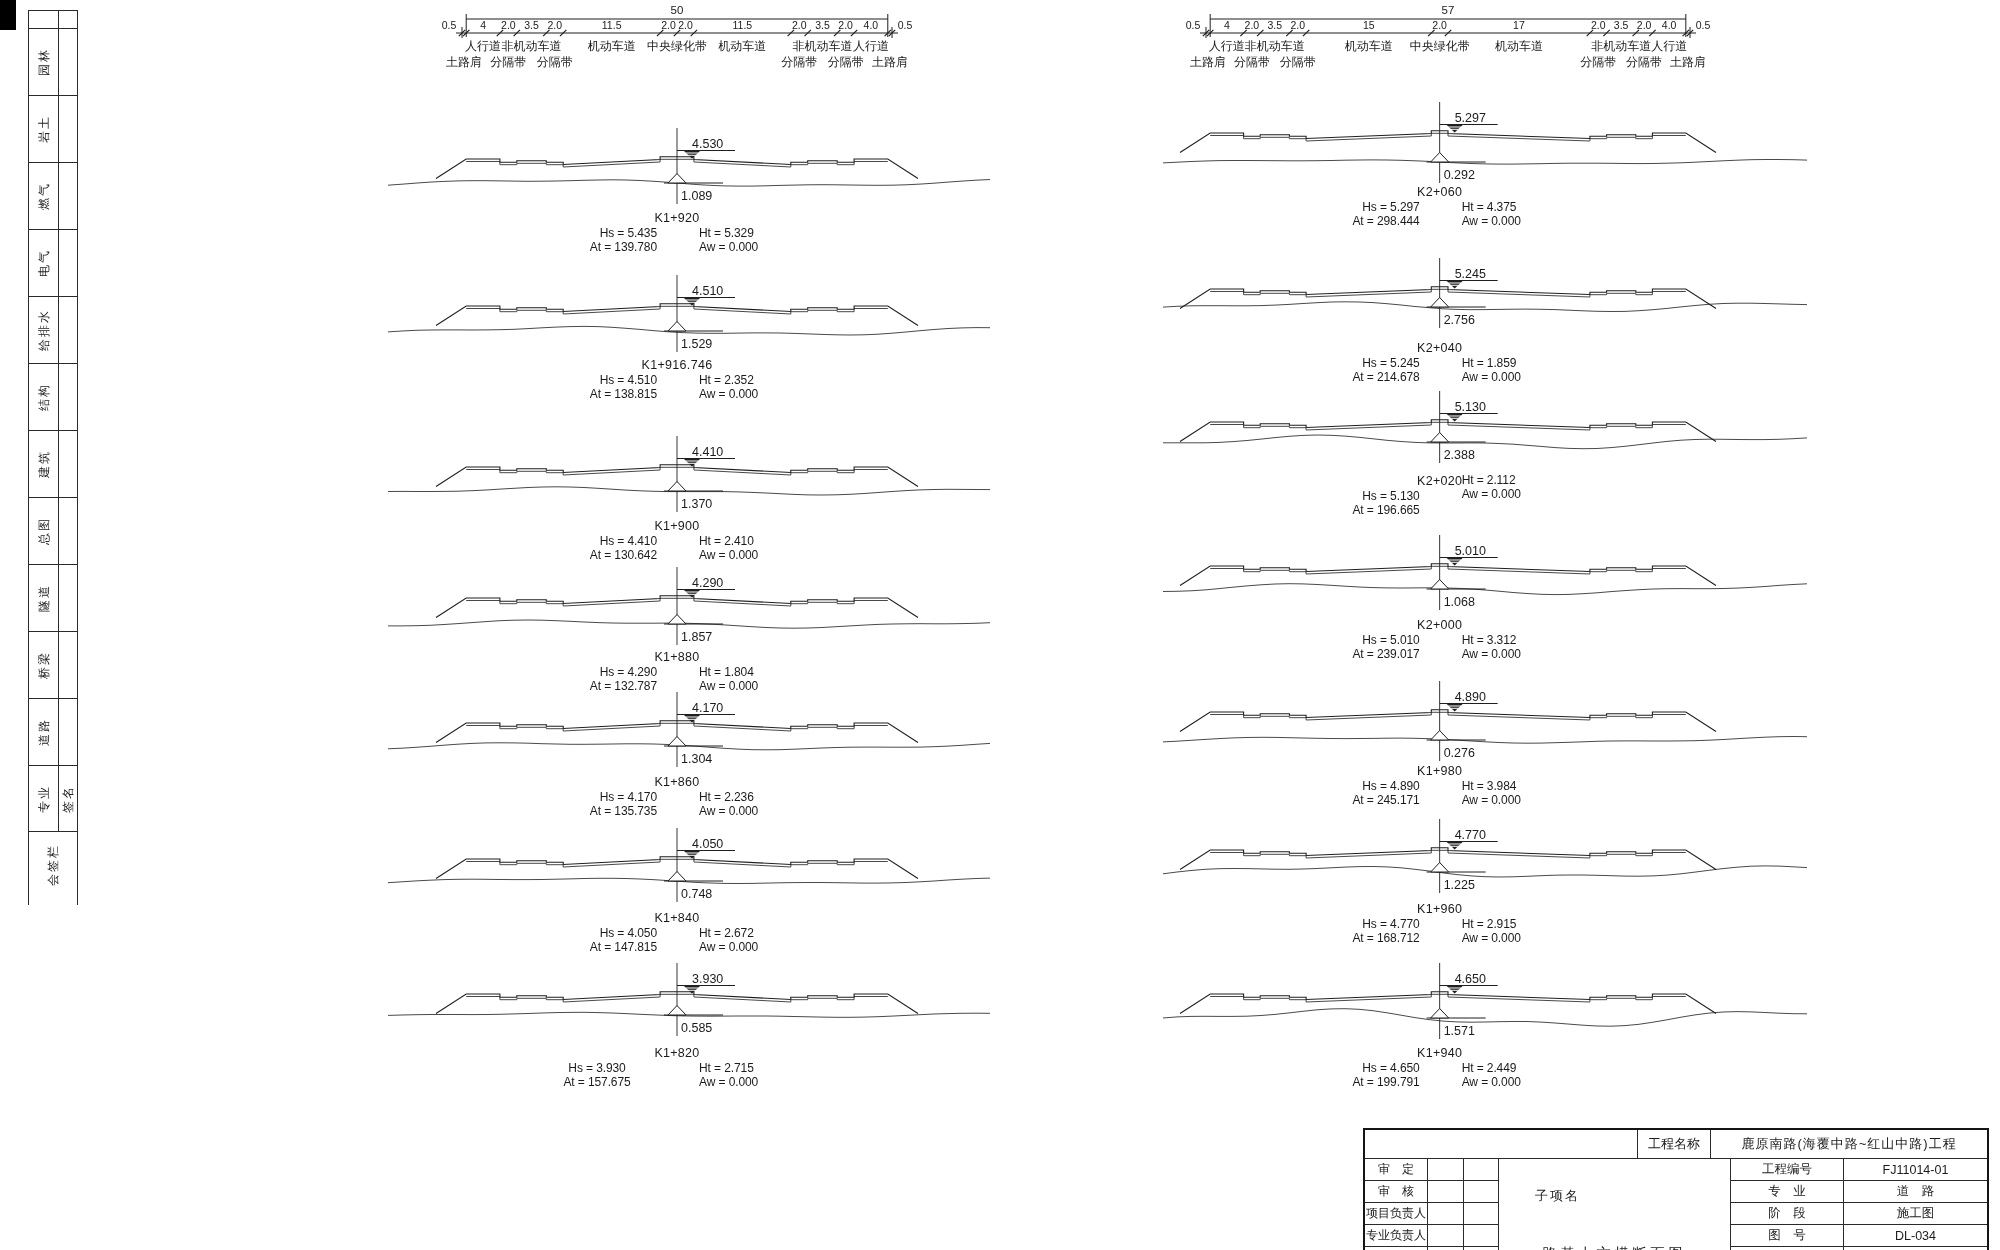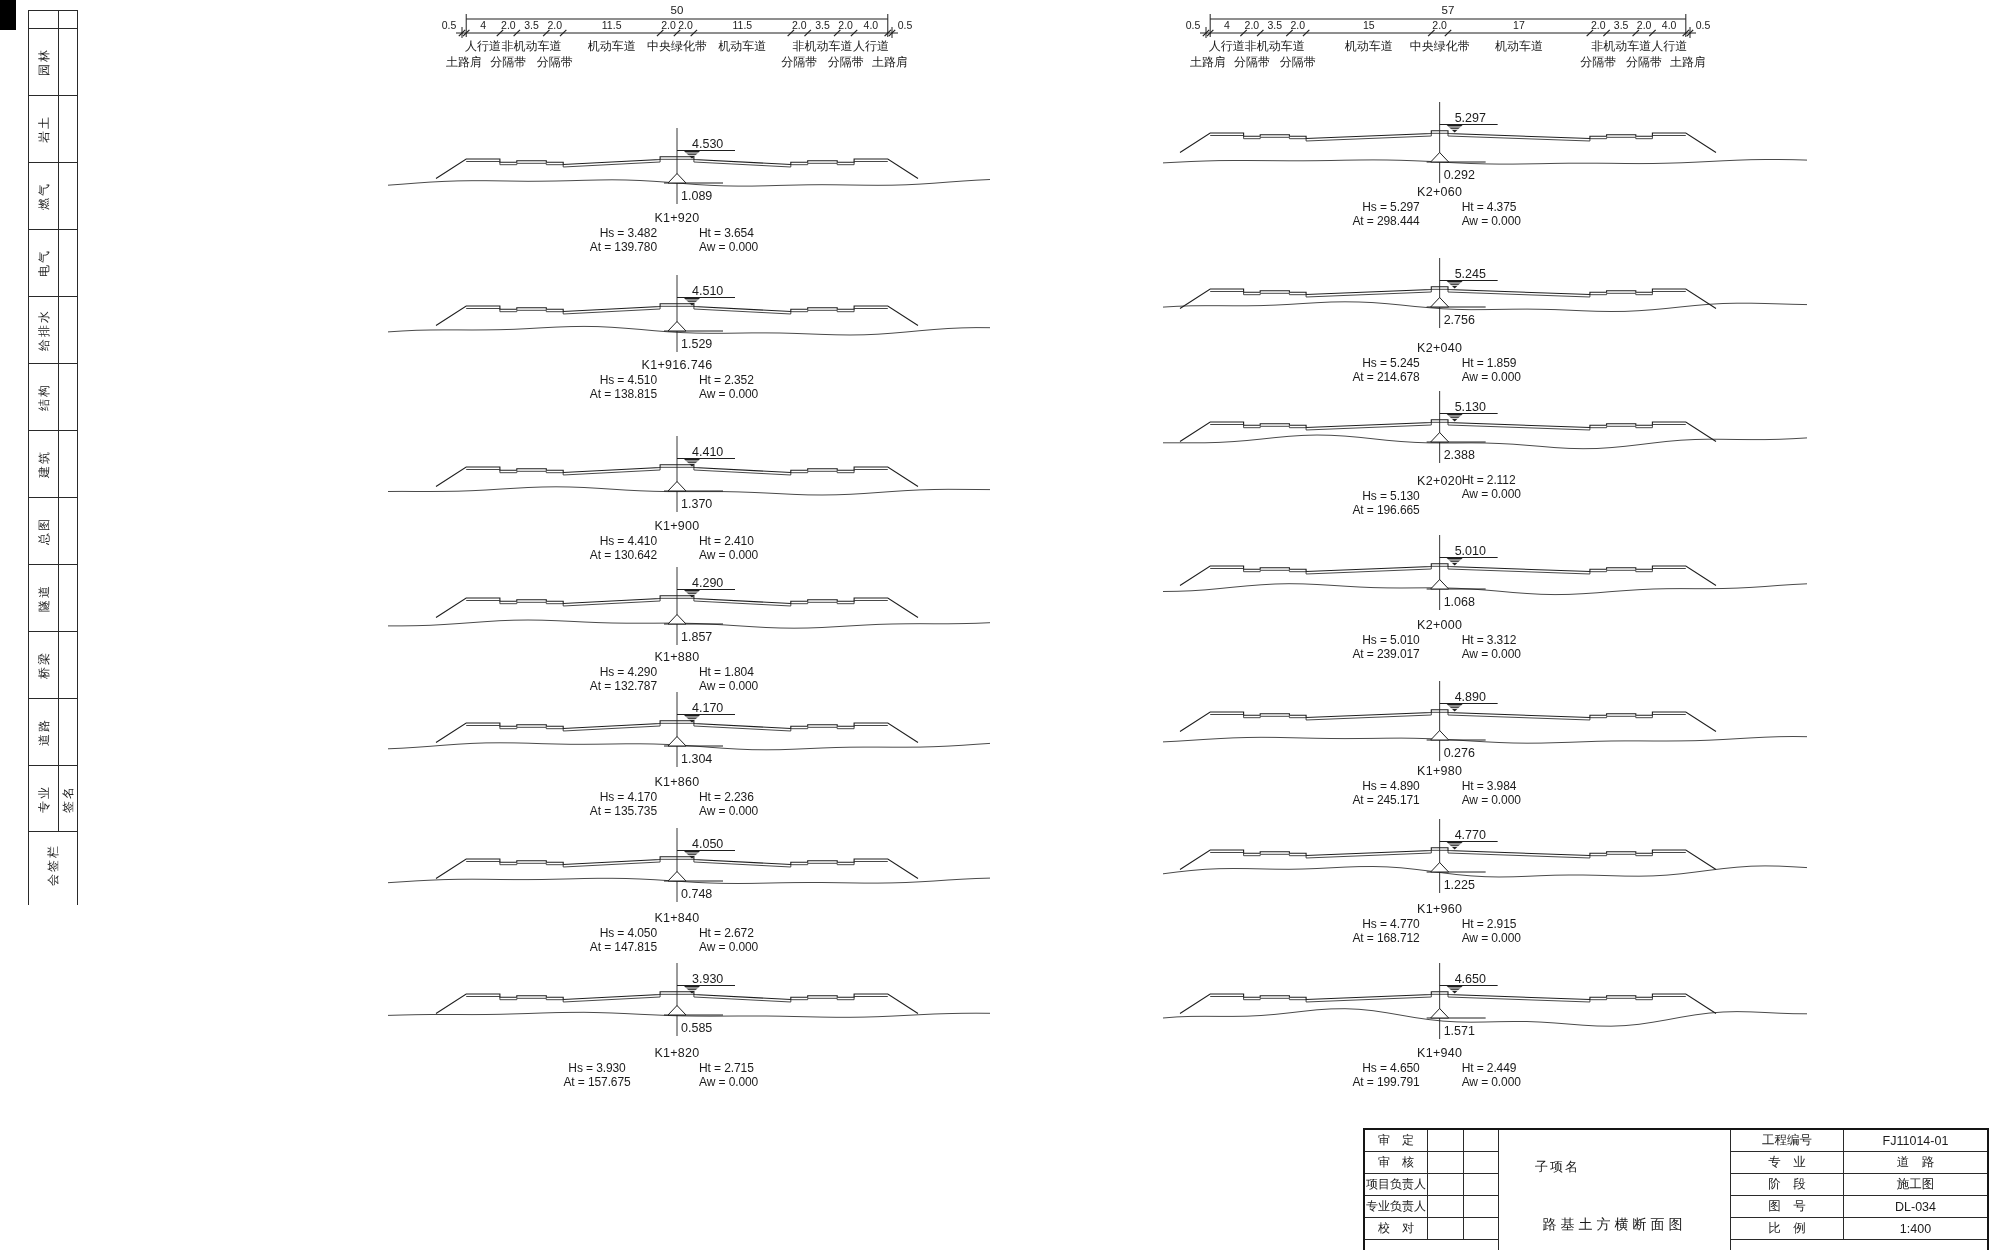--- a/index.html
+++ b/index.html
@@ -258,25 +258,25 @@
           </g>
           <text x="312" y="30.5" font-size="12.5">4.530</text>
           <g>
             <line x1="284" y1="66" x2="343" y2="66" stroke="#1f1f1f" stroke-width="1"></line>
             <polygon points="288,66 306,66 297,56.5" fill="#fff" stroke="#1f1f1f" stroke-width="1"></polygon>
           </g>
           <text x="301" y="83" font-size="12.5">1.089</text>
         </svg>
         <div class="sec-station" style="left: 197px; top: 94px; width: 200px;">K1+920</div>
         <div class="stats hs" style="left: 157px; top: 110px; width: 120px;">
-          <div>Hs = 3.482</div>
+          <div>Hs = 5.435</div>
           <div>At = 139.780</div>
         </div>
         <div class="stats" style="left: 319px; top: 110px; width: 130px;">
-          <div>Ht = 3.654</div>
+          <div>Ht = 5.329</div>
           <div>Aw = 0.000</div>
         </div>
       </div>
       <div class="sec" style="left: 380px; top: 264px; width: 620px; height: 140px;">
         <svg width="620" height="100">
           <polyline points="8,67.9 22,67.0 36,66.3 50,66.0 64,65.9 78,65.9 92,66.0 106,65.9 120,65.7 134,65.3 148,64.6 162,63.8 176,63.1 190,62.6 204,62.4 218,62.6 232,63.3 246,64.3 260,65.4 274,66.7 288,67.8 302,68.6 316,69.1 330,69.3 344,69.3 358,69.1 372,68.9 386,68.9 400,69.0 414,69.4 428,69.9 442,70.4 456,70.8 470,71.0 484,70.8 498,70.2 512,69.2 526,68.0 540,66.7 554,65.5 568,64.5 582,63.9 596,63.6 610,63.7" fill="none" stroke="#4a4a4a" stroke-width="1"></polyline>
           <polyline points="56.0,61.5 86.2,42 119.9,42 119.9,45.2 136.8,45.2 136.8,43.8 166.3,43.8 166.3,45.2 183.2,45.2 183.2,47.5 280.1,42.5 280.1,39.8 313.9,39.8 313.9,42.5 410.8,47.5 410.8,45.2 427.7,45.2 427.7,43.8 457.2,43.8 457.2,45.2 474.1,45.2 474.1,42 507.8,42 538.0,61.5" fill="none" stroke="#1f1f1f" stroke-width="1.1"></polyline>
           <polyline points="86.2,44.5 119.9,44.5 119.9,47.7 136.8,47.7 136.8,46.3 166.3,46.3 166.3,47.7 183.2,47.7 183.2,50 280.1,45 280.1,42.3 313.9,42.3 313.9,45 410.8,50 410.8,47.7 427.7,47.7 427.7,46.3 457.2,46.3 457.2,47.7 474.1,47.7 474.1,44.5 507.8,44.5" fill="none" stroke="#333" stroke-width="0.9"></polyline>
           <line x1="297" y1="11" x2="297" y2="88" stroke="#1f1f1f" stroke-width="0.9"></line>
           <g>
@@ -646,20 +646,25 @@
           <div>At = 199.791</div>
         </div>
         <div class="stats" style="left: 306.655px; top: 110px; width: 130px;">
           <div>Ht = 2.449</div>
           <div>Aw = 0.000</div>
         </div>
       </div>
     </div>
 
   <div class="tb">
+    <div class="tb-toprow">
+      <div class="tb-blank"></div>
+      <div class="tb-plabel">工程名称</div>
+      <div class="tb-pname">鹿原南路(海覆中路~红山中路)工程</div>
+    </div>
     <div class="tb-main">
       <div class="tb-left" id="tb-left">
           <div class="tb-lrow">
             <div class="tb-lcell-label">审　定</div>
             <div class="tb-lcell-sig"></div>
             <div class="tb-lcell-sig2"></div>
           </div>
           <div class="tb-lrow">
             <div class="tb-lcell-label">审　核</div>
             <div class="tb-lcell-sig"></div>

